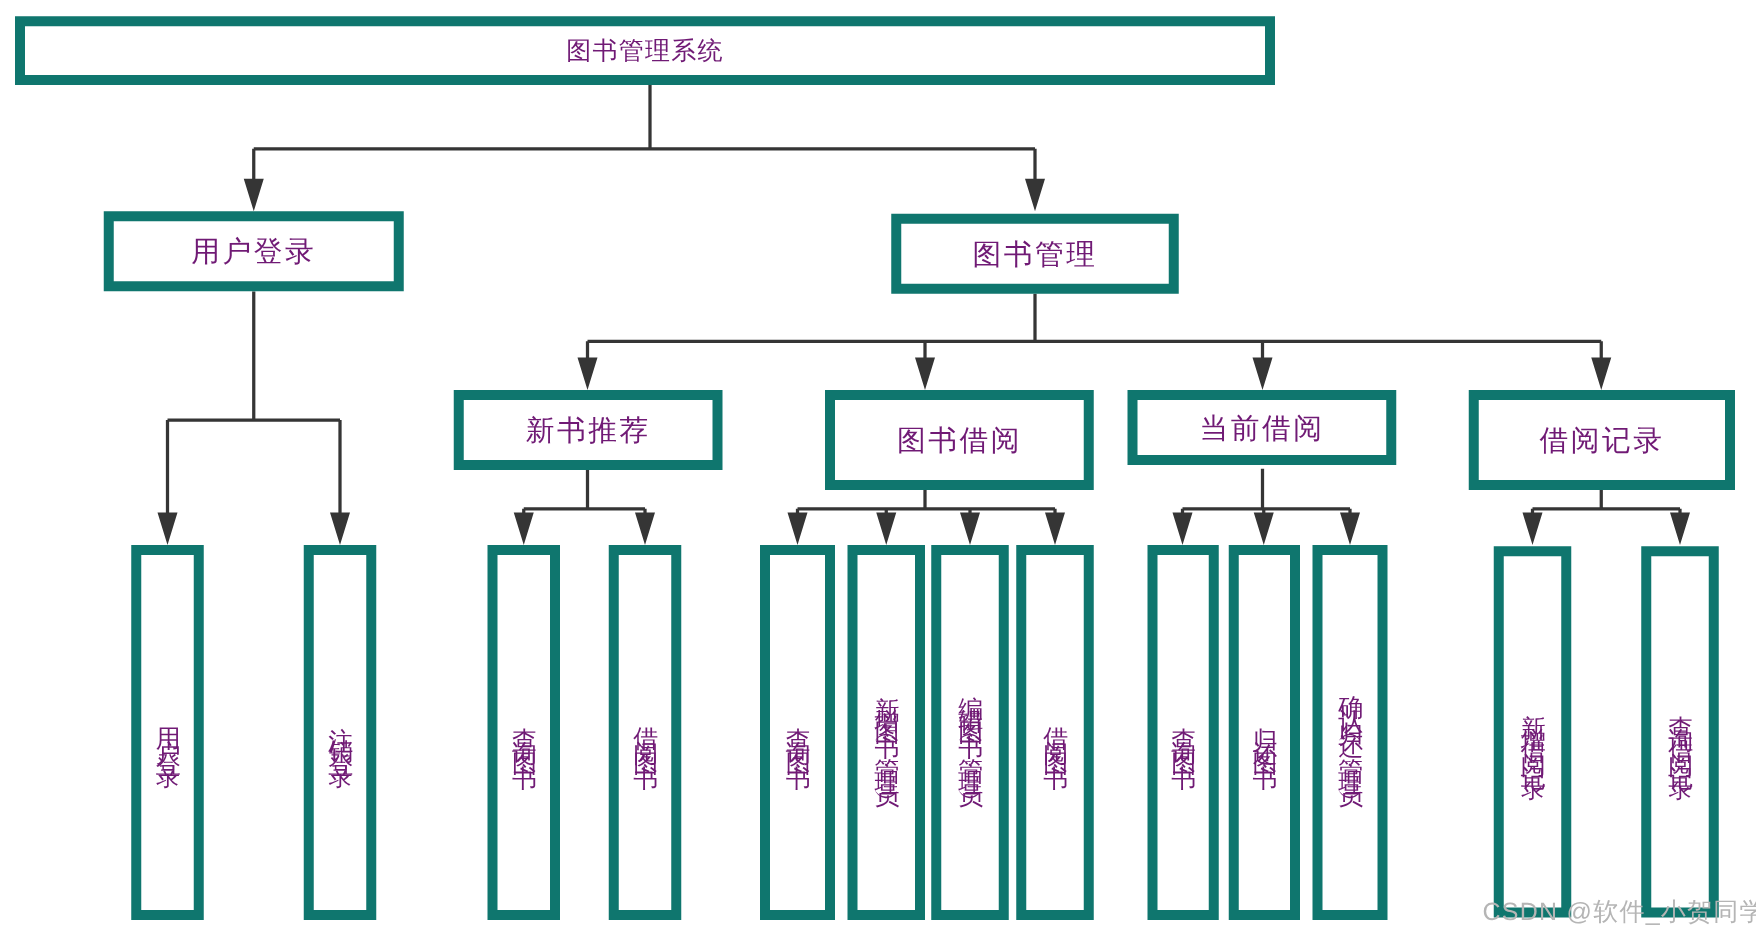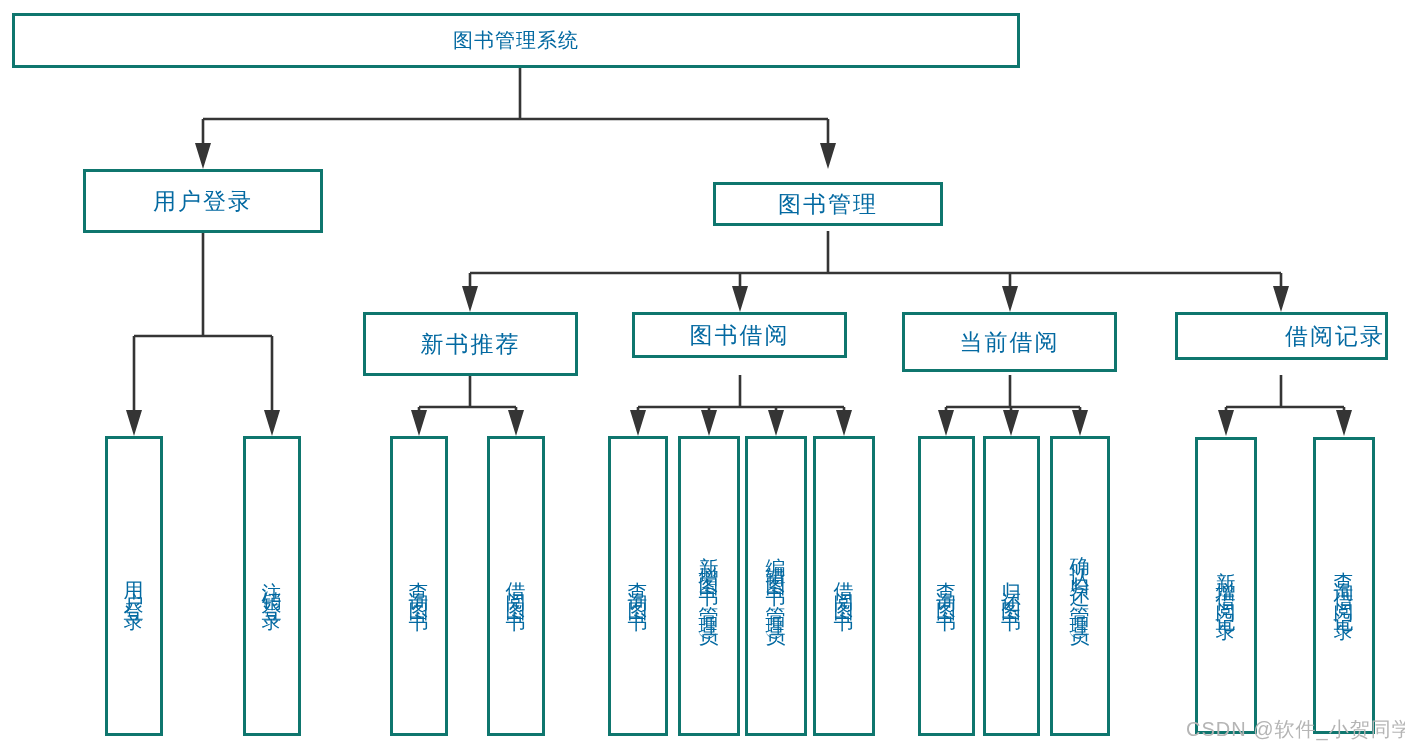--- a/index.html
+++ b/index.html
@@ -3,37 +3,37 @@
 <meta charset="utf-8">
 <style>
   html,body { margin:0; padding:0; background:#ffffff; }
   .canvas {
     position:relative; width:1405px; height:747px; background:#ffffff;
     font-family:"Liberation Sans", sans-serif; overflow:hidden;
   }
   .wires { position:absolute; left:0; top:0; width:1405px; height:747px; z-index:1; }
   .box {
     position:absolute; box-sizing:border-box; background:#ffffff;
-    border:3px solid #0f766e; color:#0369a1;
+    border:8px solid #0f766e; color:#701a75;
     display:flex; align-items:center; justify-content:center; z-index:2;
   }
   .hlabel { letter-spacing:2px; font-size:23px; white-space:nowrap; }
   .root-label { font-size:20px; letter-spacing:1px; }
   .vlabel {
     writing-mode:vertical-rl; text-orientation:mixed;
     font-size:20px; letter-spacing:10px; line-height:1.1; white-space:nowrap;
   }
   
   #n-root   { left:12px;  top:13px;  width:1008px; height:55px; }
   #n-ulogin { left:83px;  top:169px; width:240px;  height:64px; }
-  #n-bmgmt  { left:713px; top:182px; width:230px;  height:44px; }
+  #n-bmgmt  { left:713px; top:171px; width:230px;  height:64px; }
   #n-nrec   { left:363px; top:312px; width:215px;  height:64px;font-family:Liberation Serif, serif; }
-  #n-bborrow{ left:632px; top:312px; width:215px;  height:46px; }
+  #n-bborrow{ left:660px; top:312px; width:215px;  height:80px; }
   #n-cborrow{ left:902px; top:312px; width:215px;  height:60px; }
-  #n-brec   { left:1175px;top:312px; width:213px;  height:48px;justify-content:flex-end; }
+  #n-brec   { left:1175px;top:312px; width:213px;  height:80px; }
   #l-login  { left:105px; top:436px; width:58px; height:300px; }
   #l-logout { left:243px; top:436px; width:58px; height:300px; }
   #l-rq     { left:390px; top:436px; width:58px; height:300px; }
   #l-rb     { left:487px; top:436px; width:58px; height:300px; }
   #l-bbq    { left:608px; top:436px; width:60px; height:300px; }
   #l-bba    { left:678px; top:436px; width:62px; height:300px; }
   #l-bbe    { left:745px; top:436px; width:62px; height:300px; }
   #l-bbb    { left:813px; top:436px; width:62px; height:300px; }
   #l-cbq    { left:918px; top:436px; width:57px; height:300px; }
   #l-cbr    { left:983px; top:436px; width:57px; height:300px; }

